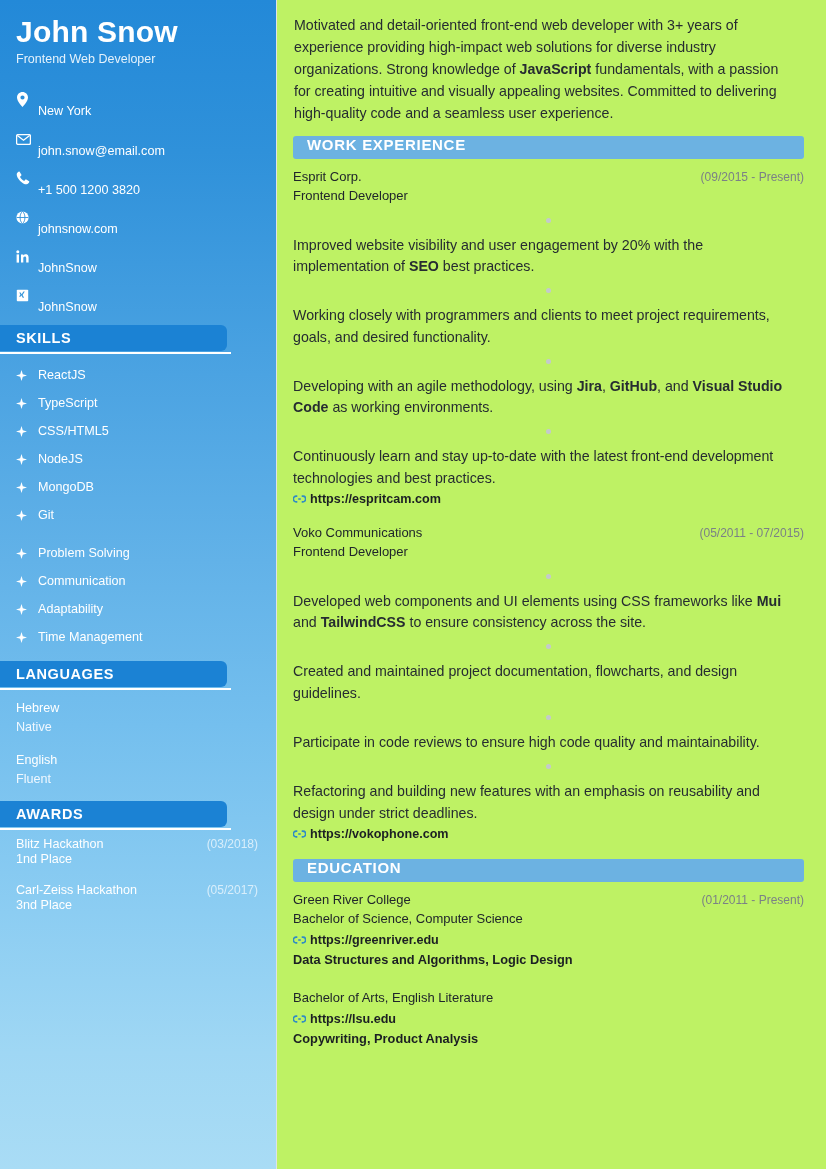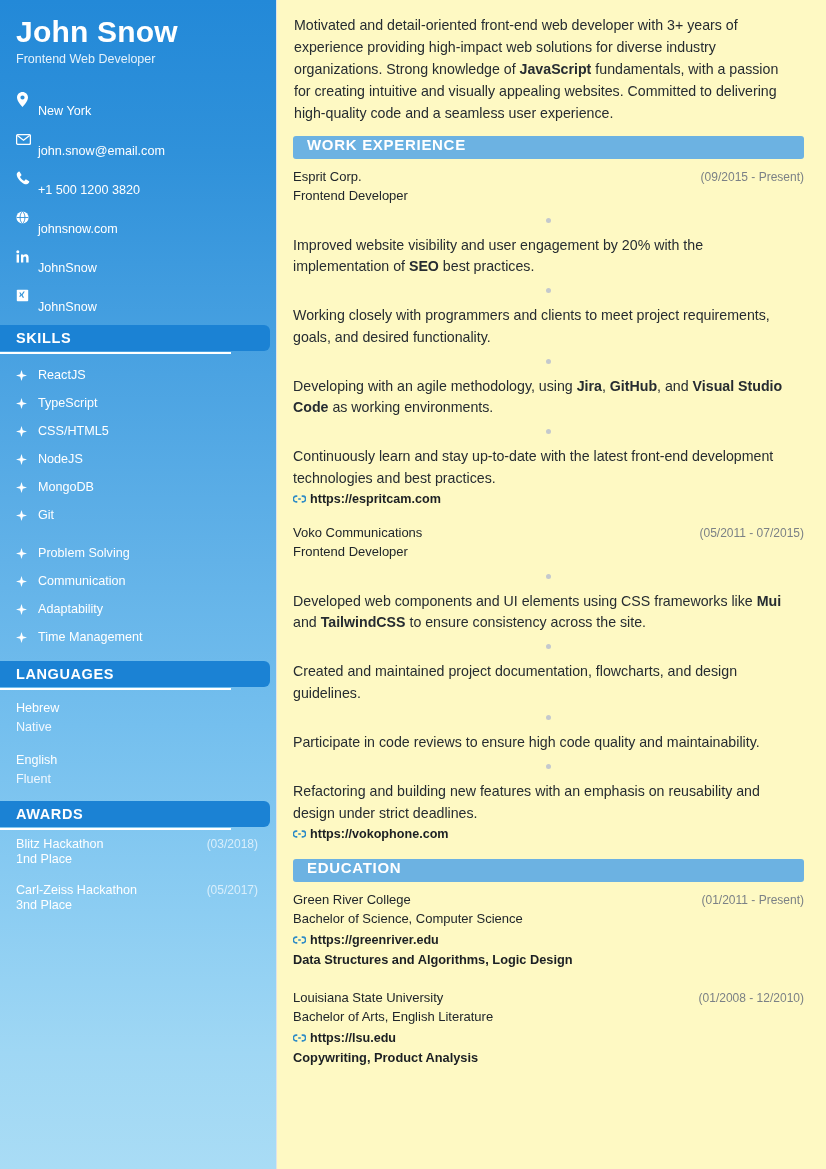--- a/index.html
+++ b/index.html
@@ -70,21 +70,21 @@
     color: #ffffff;
   }
   .contact-ico svg { display: block; }
   .contact-txt { line-height: 1.2; margin-top: 24px; }
 
   
   .side-head-wrap {
     position: relative;
     margin-top: 10px;
     margin-bottom: 10px;
-    width: 270px;
+    width: 227px;
   }
   .side-head {
     background: #1b82d4;
     color: #ffffff;
     font-size: 14.5px;
     font-weight: bold;
     letter-spacing: 0.6px;
     padding: 5px 10px 5px 16px;
     border-top-right-radius: 6px;
     border-bottom-right-radius: 6px;
@@ -129,21 +129,21 @@
     color: #ffffff;
     text-align: right;
   }
   .award-date { color: #d8eefb; font-size: 12px; }
   .award-place { font-size: 12.6px; color: #ffffff; line-height: 1.4; }
 
   
   #main {
     flex: 1 1 auto;
     position: relative;
-    background: #fef9c3;
+    background: #bef264;
     border-left: 1px solid #dfe3e6;
     padding: 14px 22px 0 16px;
   }
 
   #summary {
     font-size: 14.2px;
     line-height: 1.55;
     color: #262c31;
     padding: 0 8px 0 1px;
     margin-bottom: 12px;
@@ -542,24 +542,20 @@
               </svg>
           </span>
           <span>https://greenriver.edu</span>
         </div>
         <div class="edu-courses">Data Structures and Algorithms, Logic Design</div>
       </div>
 
       <div class="entry-spacer"></div>
 
       <div class="entry">
-        <div class="entry-head">
-          <span class="entry-org">Louisiana State University</span>
-          <span class="entry-date">(01/2008 - 12/2010)</span>
-        </div>
         <div class="entry-title">Bachelor of Arts, English Literature</div>
         <div class="link-row">
           <span class="link-ico">
             <svg width="13" height="8" viewBox="0 0 13 8">
                 <path fill="none" stroke="currentColor" stroke-width="1.7" d="M5.2 4H7.8 M4.3 1.2H3.1a2.8 2.8 0 000 5.6h1.2 M8.7 1.2h1.2a2.8 2.8 0 010 5.6H8.7"></path>
               </svg>
           </span>
           <span>https://lsu.edu</span>
         </div>
         <div class="edu-courses">Copywriting, Product Analysis</div>

